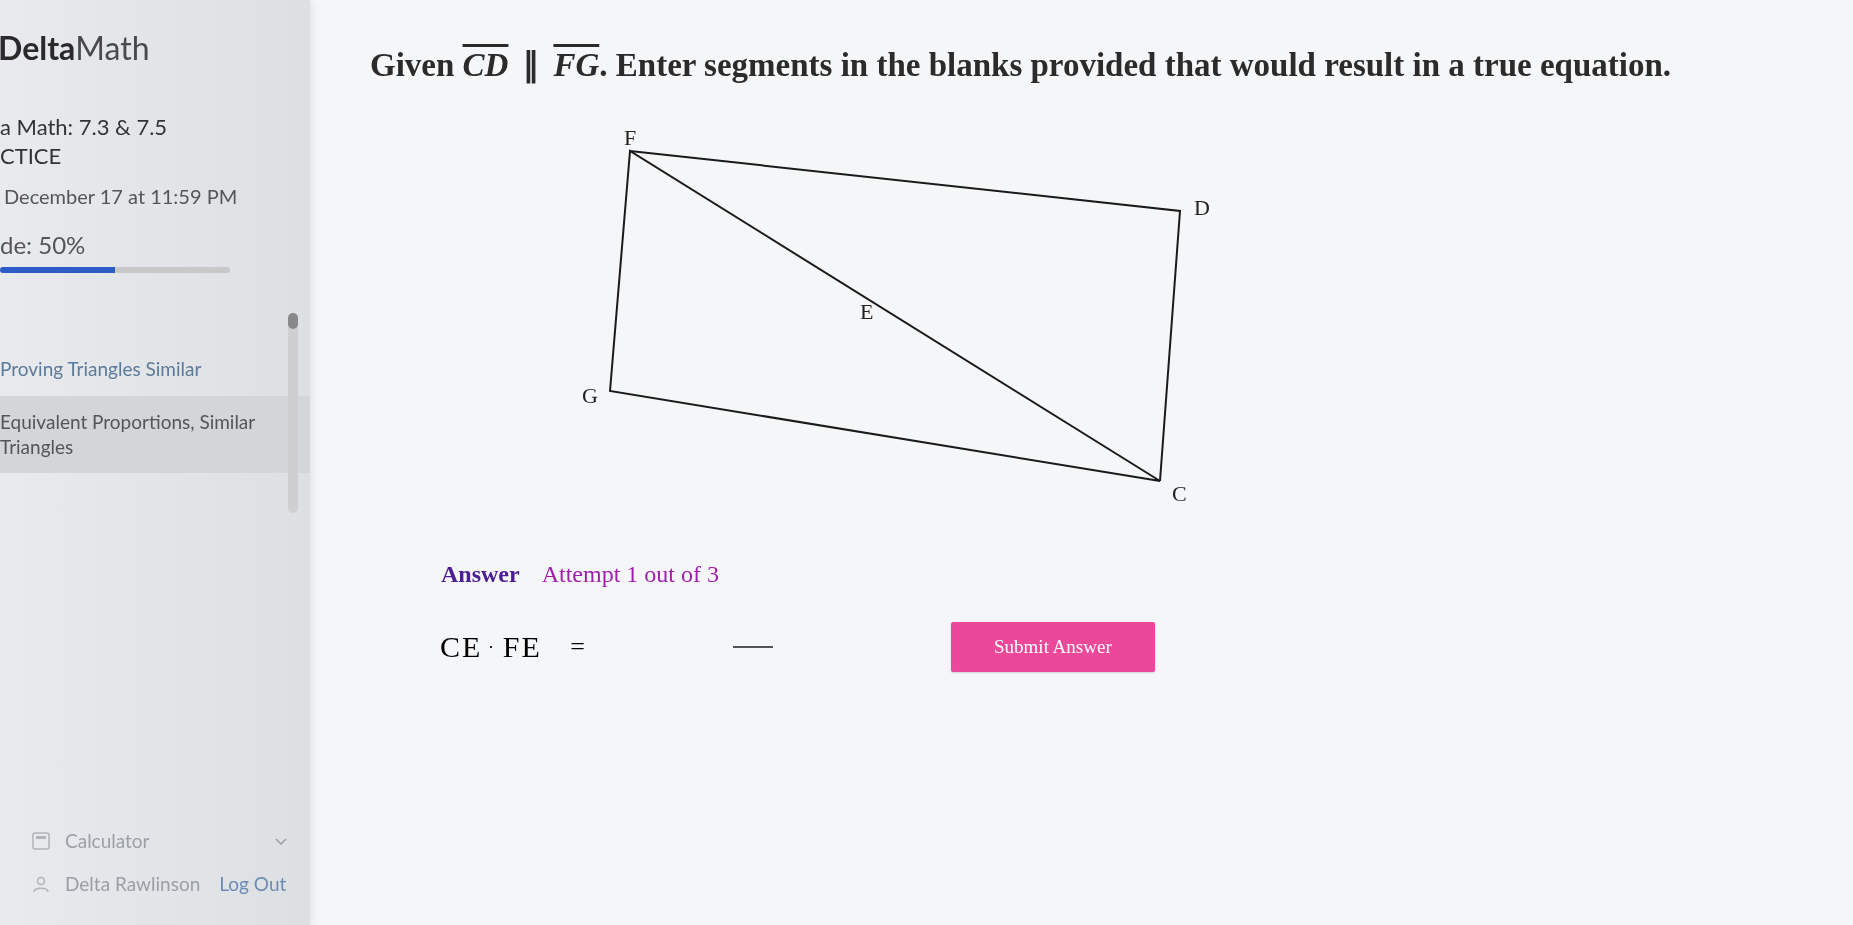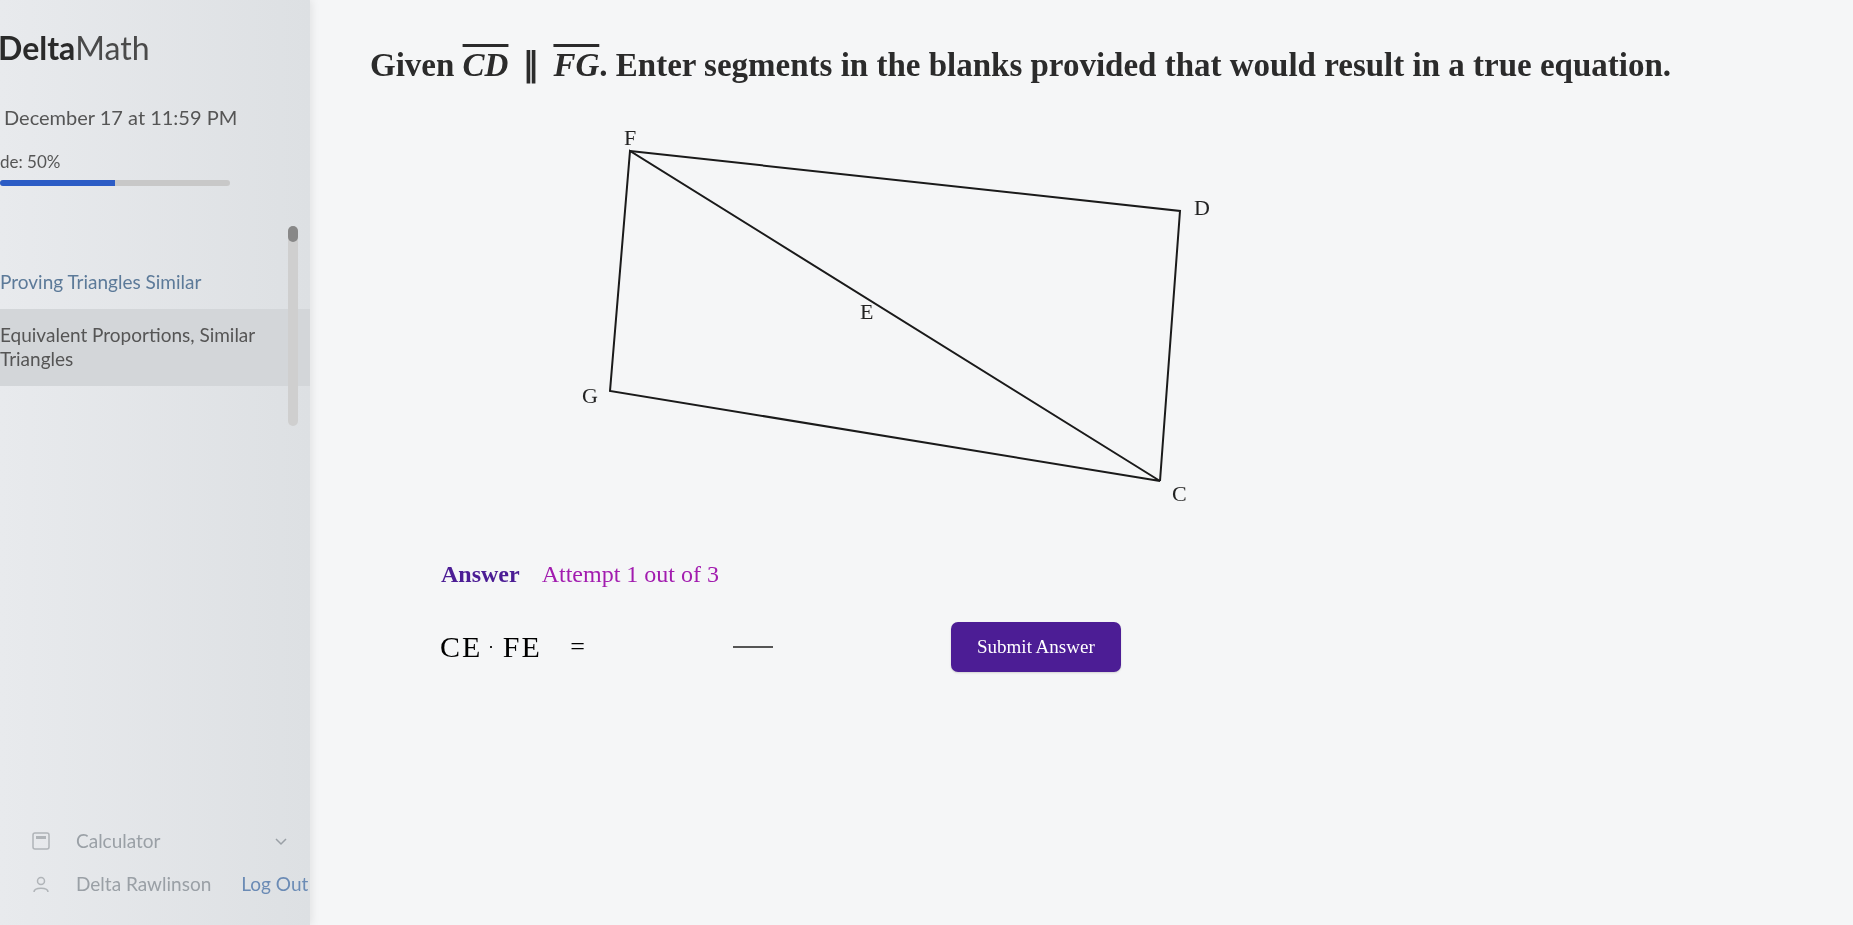--- a/index.html
+++ b/index.html
@@ -33,21 +33,21 @@
       color: #333;
       padding: 22px 0 0 0;
       line-height: 1.3;
     }
     .due {
       font-size: 20px;
       color: #555;
       padding: 14px 0 0 4px;
     }
     .grade {
-      font-size: 17px;
+      font-size: 24px;
       color: #555;
       padding: 22px 0 8px 0;
     }
     .progress-track {
       height: 6px;
       background: #c8c8c8;
       width: 230px;
       border-radius: 3px;
       overflow: hidden;
     }
@@ -92,21 +92,21 @@
     .bottom-tools {
       position: absolute;
       bottom: 20px;
       left: 0;
       width: 100%;
       padding: 0 0 0 30px;
     }
     .tool-row {
       display: flex;
       align-items: center;
-      gap: 24px;
+      gap: 13px;
       padding: 10px 0;
       color: #9aa0a6;
       font-size: 19px;
     }
     .tool-row .icon-box {
       width: 22px; height: 22px;
       display:flex;align-items:center;justify-content:center;
     }
     .chev { margin-left: auto; margin-right: 22px; color:#9aa0a6; }
     .logout { color:#6b8bb5; margin-left:6px;}
@@ -174,41 +174,45 @@
       border:none;
       background:transparent;
       width:130px;
       font-family:Georgia,serif;
       font-size:28px;
       text-align:center;
       outline:none;
     }
     .equals { font-size: 26px; }
     .submit-btn {
-      background: #4c1d95;
+      background: #ec4899;
       color: #fff;
       border: none;
-      padding: 14px 26px;
+      padding: 14px 43px;
       font-size: 19px;
       font-family: Georgia, serif;
-      border-radius: 7px;
+      border-radius: 2px;
       cursor: pointer;
       margin-left: 30px;
       box-shadow: 0 1px 2px rgba(0,0,0,0.15);
     }
     .serif-math { font-family: 'Times New Roman', Georgia, serif; }
   </style>
 </head>
 <body>
 
 <div class="sidebar">
   <div class="brand">
     <span class="bold">Delta</span><span class="light">Math</span>
   </div>
 
+  <div class="assignment-title">
+    <div>a Math: 7.3 &amp; 7.5</div>
+    <div>CTICE</div>
+  </div>
 
   <div class="due">December 17 at 11:59 PM</div>
 
   <div class="grade">de: 50%</div>
   <div class="progress-track">
     <div class="progress-fill"></div>
   </div>
 
   <div class="topics">
     <div class="scroll-indicator"></div>

